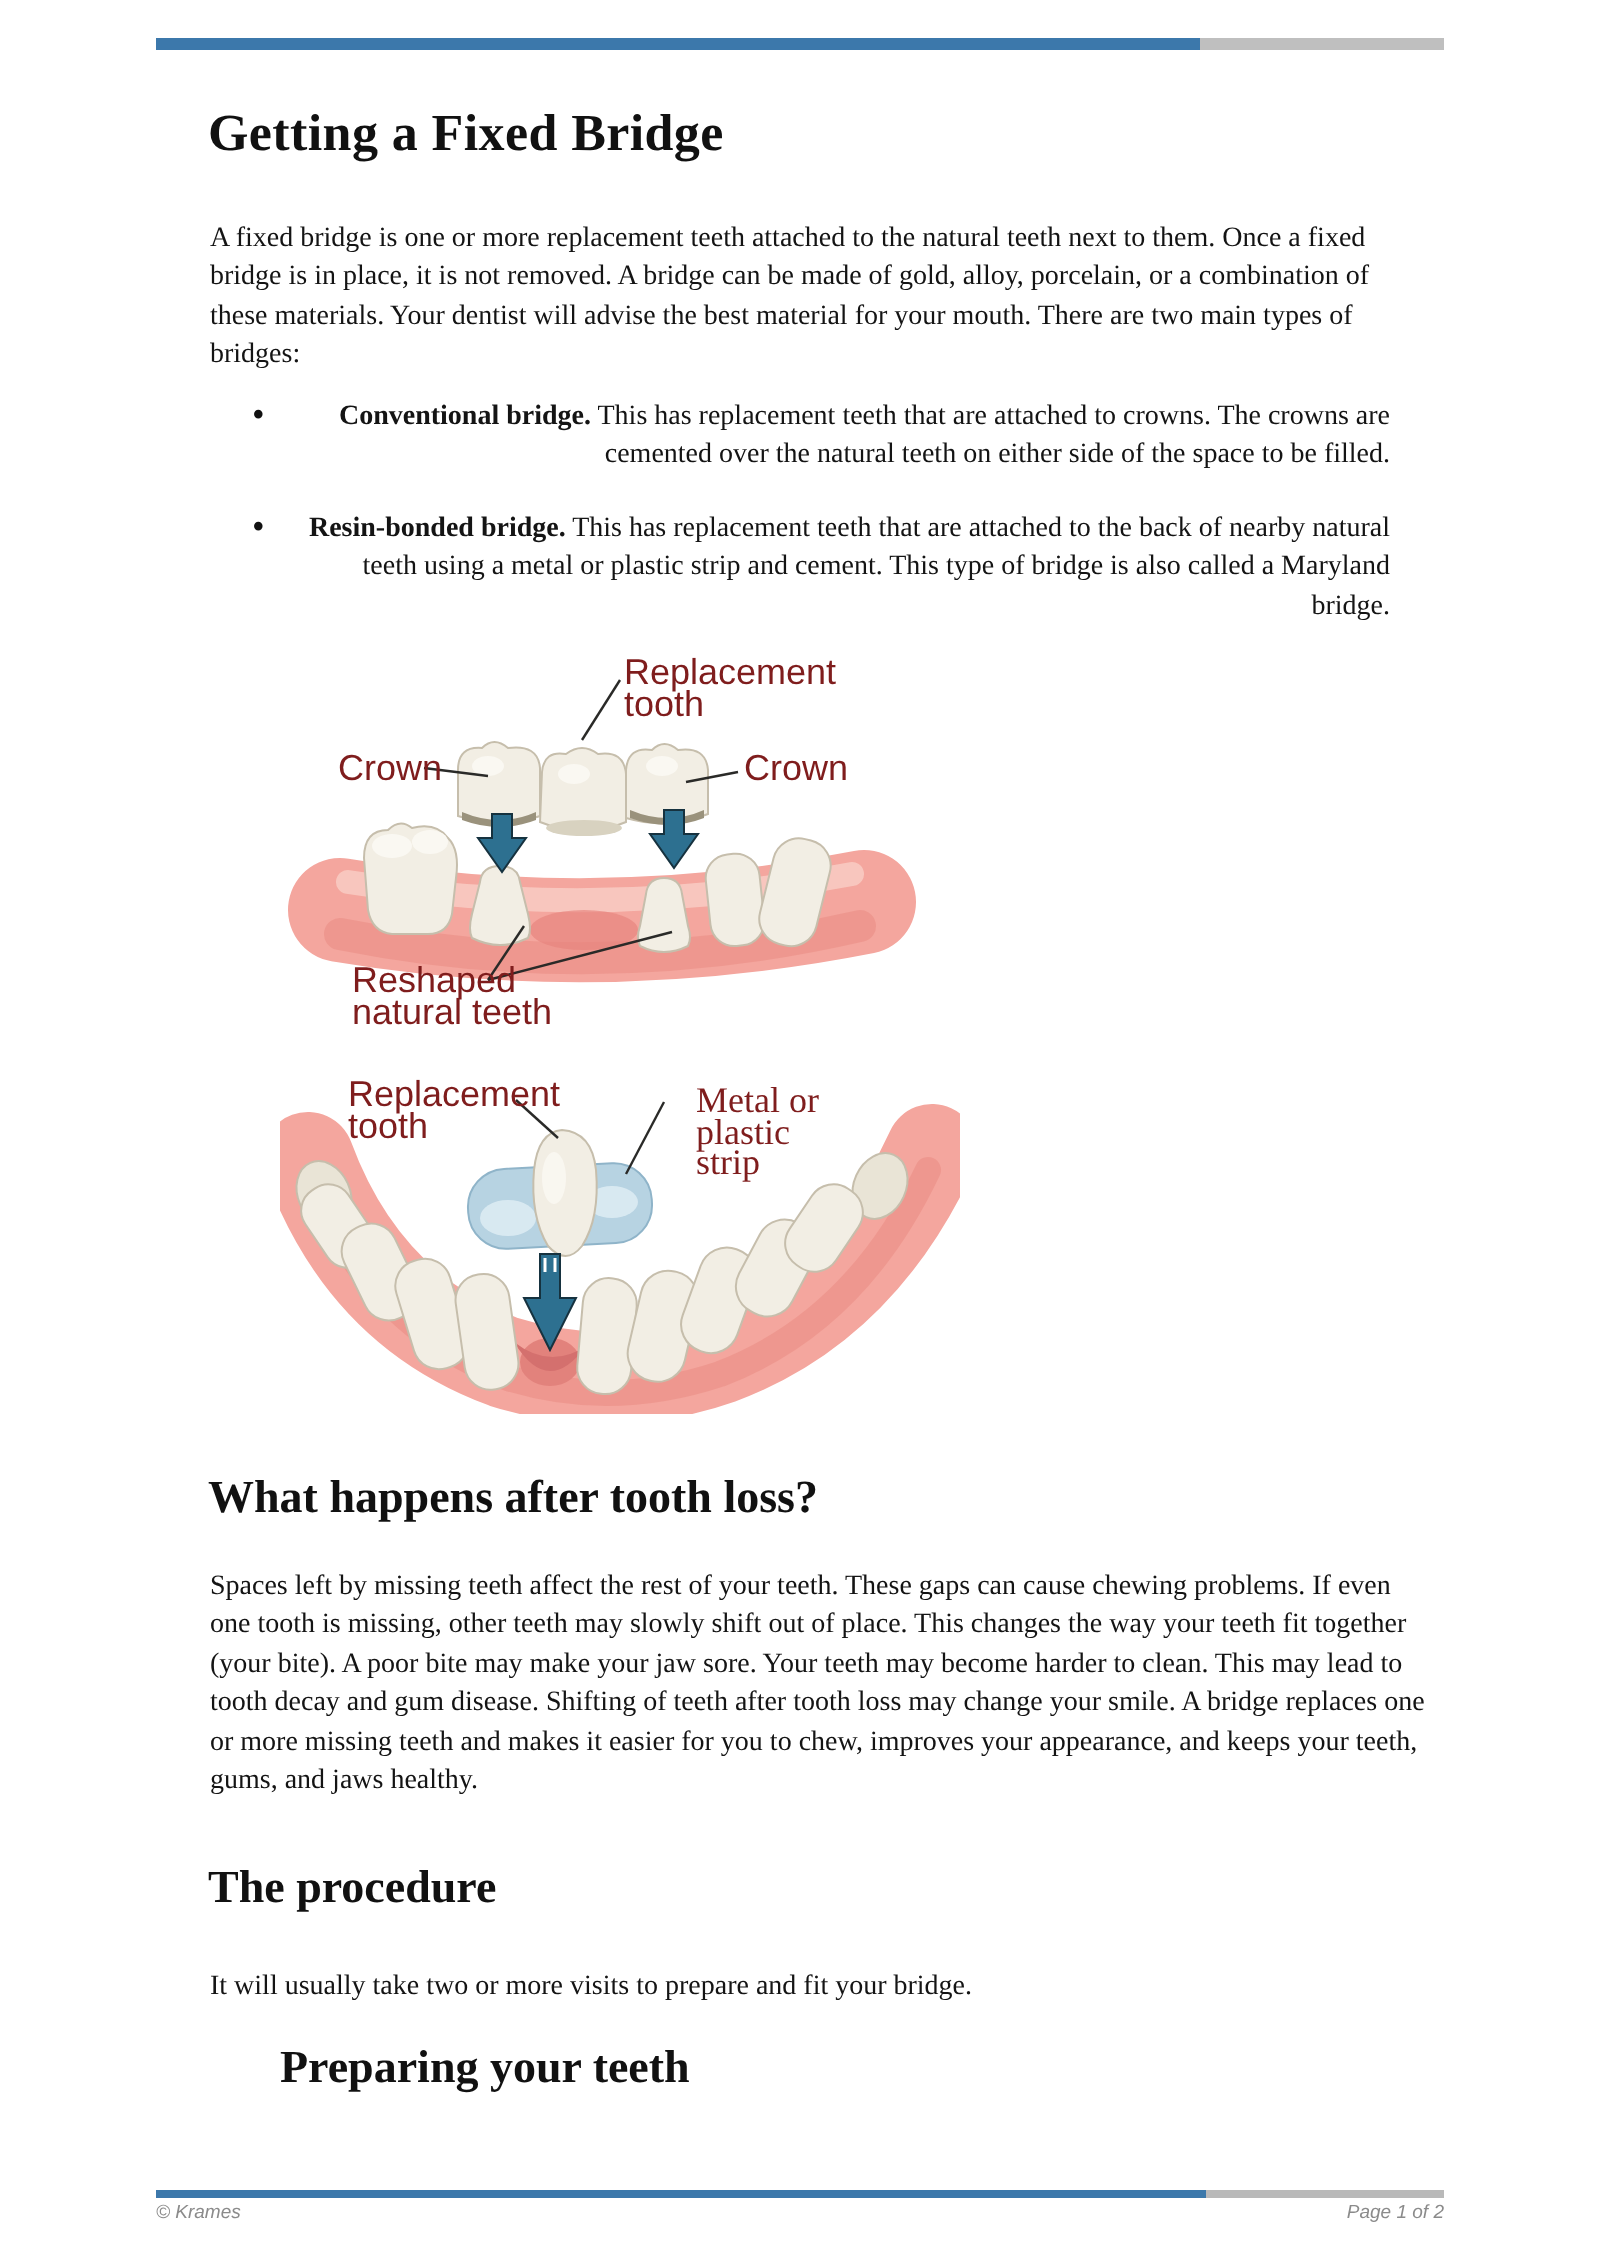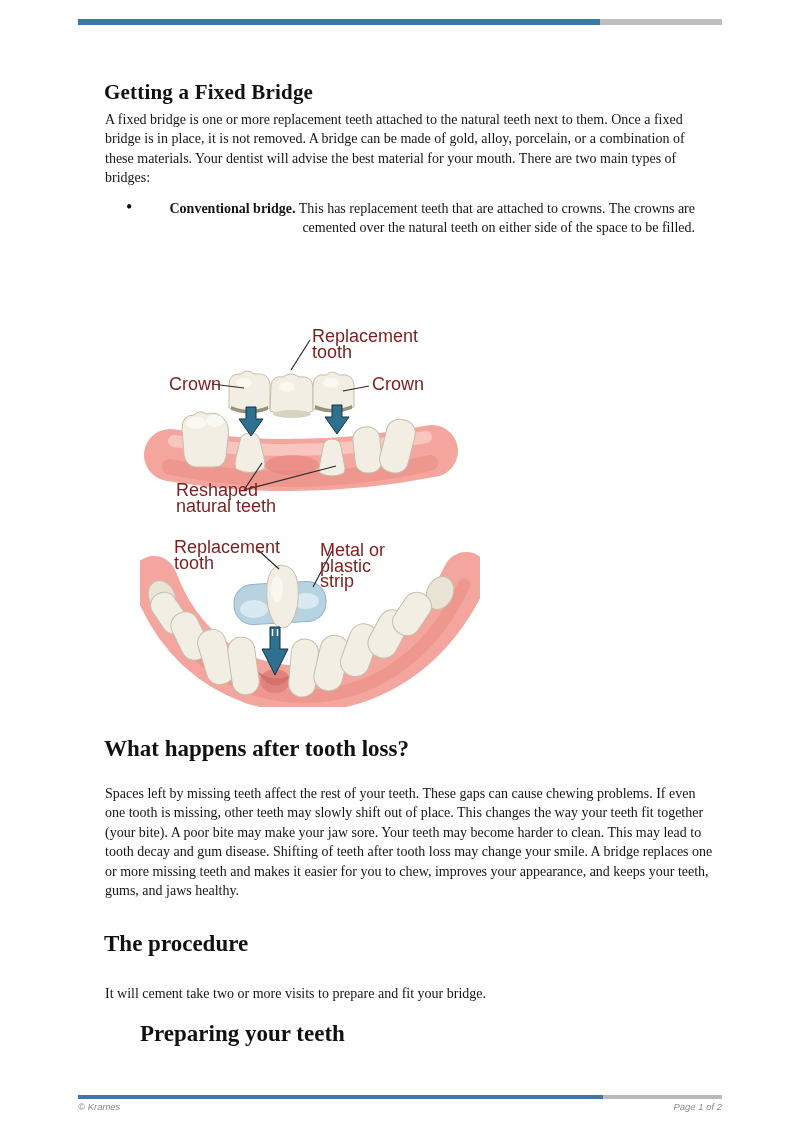--- a/index.html
+++ b/index.html
@@ -8,21 +8,21 @@
     position:relative; width:800px; height:1130px; background:#ffffff;
     font-family:"Liberation Serif", serif; color:#111111; overflow:hidden;
   }
   
   .top-bar { position:absolute; left:78px; top:19px; width:644px; height:6px; display:flex; }
   .top-bar .seg-blue { width:522px; height:100%; background:#3c78ab; }
   .top-bar .seg-gray { flex:1; height:100%; background:#bfbfbf; }
 
   h1.title {
     position:absolute; left:104px; top:52px; width:610px;
-    font-size:21px; font-weight:bold; letter-spacing:0.2px;margin-top:28px;
+    font-size:26px; font-weight:bold; letter-spacing:0.2px;
   }
   .body-text {
     font-size:14px; line-height:19.4px; color:#141414;
   }
   .intro { position:absolute; left:105px; top:110px; width:608px; }
 
   ul.bullets { position:absolute; left:105px; top:199px; width:590px; list-style:none; }
   ul.bullets li { position:relative; padding-left:40px; margin-bottom:17px;text-align:right; }
   ul.bullets li::before {
     content:"\2022"; position:absolute; left:21px; top:-1px;
@@ -68,20 +68,21 @@
     <div class="seg-blue"></div>
     <div class="seg-gray"></div>
   </div>
 
   <h1 class="title">Getting a Fixed Bridge</h1>
 
   <p class="intro body-text">A fixed bridge is one or more replacement teeth attached to the natural teeth next to them. Once a fixed bridge is in place, it is not removed. A bridge can be made of gold, alloy, porcelain, or a combination of these materials. Your dentist will advise the best material for your mouth. There are two main types of bridges:</p>
 
   <ul class="bullets body-text">
     <li><span class="bullet-term">Conventional bridge.</span><span> This has replacement teeth that are attached to crowns. The crowns are cemented over the natural teeth on either side of the space to be filled.</span></li>
+    <li><span class="bullet-term">Resin-bonded bridge.</span><span> This has replacement teeth that are attached to the back of nearby natural teeth using a metal or plastic strip and cement. This type of bridge is also called a Maryland bridge.</span></li>
   </ul>
 
   <div class="figure fig-conv">
     <svg width="340" height="202" viewBox="0 0 340 202">
 
       <g>
         <path d="M30,128 Q160,150 292,124" stroke="#f4a69e" stroke-width="52" fill="none" stroke-linecap="round"></path>
         <path d="M30,140 Q160,166 290,136" stroke="#ec938b" stroke-width="16" fill="none" stroke-linecap="round" opacity="0.8"></path>
         <path d="M34,114 Q160,134 286,110" stroke="#f8cac1" stroke-width="12" fill="none" stroke-linecap="round" opacity="0.9"></path>
         <ellipse cx="152" cy="138" rx="27" ry="10" fill="#e7837d" opacity="0.65"></ellipse>
@@ -171,30 +172,30 @@
         <line x1="137.5" y1="94" x2="137.5" y2="101" stroke="#ffffff" stroke-width="1.5"></line>
       </g>
 
       <g stroke="#2a2a28" stroke-width="1.2">
         <line x1="118" y1="15" x2="139" y2="34"></line>
         <line x1="192" y1="16" x2="173" y2="52"></line>
       </g>
     </svg>
     <div class="fig-label" style="left:34px;  top:5px;">Replacement
 tooth</div>
-    <div class="fig-label" style="left:180px; top:8px;">Metal or
+    <div class="fig-label" style="left:208px; top:8px;font-family:Liberation Serif, serif;">Metal or
 plastic
 strip</div>
   </div>
 
   <h2 class="section-heading h2-toothloss">What happens after tooth loss?</h2>
   <p class="body-text p-toothloss">Spaces left by missing teeth affect the rest of your teeth. These gaps can cause chewing problems. If even one tooth is missing, other teeth may slowly shift out of place. This changes the way your teeth fit together (your bite). A poor bite may make your jaw sore. Your teeth may become harder to clean. This may lead to tooth decay and gum disease. Shifting of teeth after tooth loss may change your smile. A bridge replaces one or more missing teeth and makes it easier for you to chew, improves your appearance, and keeps your teeth, gums, and jaws healthy.</p>
 
   <h2 class="section-heading h2-procedure">The procedure</h2>
-  <p class="body-text p-procedure">It will cement take two or more visits to prepare and fit your bridge.</p>
+  <p class="body-text p-procedure">It will usually take two or more visits to prepare and fit your bridge.</p>
 
   <h2 class="section-heading h2-preparing">Preparing your teeth</h2>
 
   <div class="footer-bar">
     <div class="seg-blue"></div>
     <div class="seg-gray"></div>
   </div>
   <div class="footer-text">
     <span>© Krames</span>
     <span>Page 1 of 2</span>

